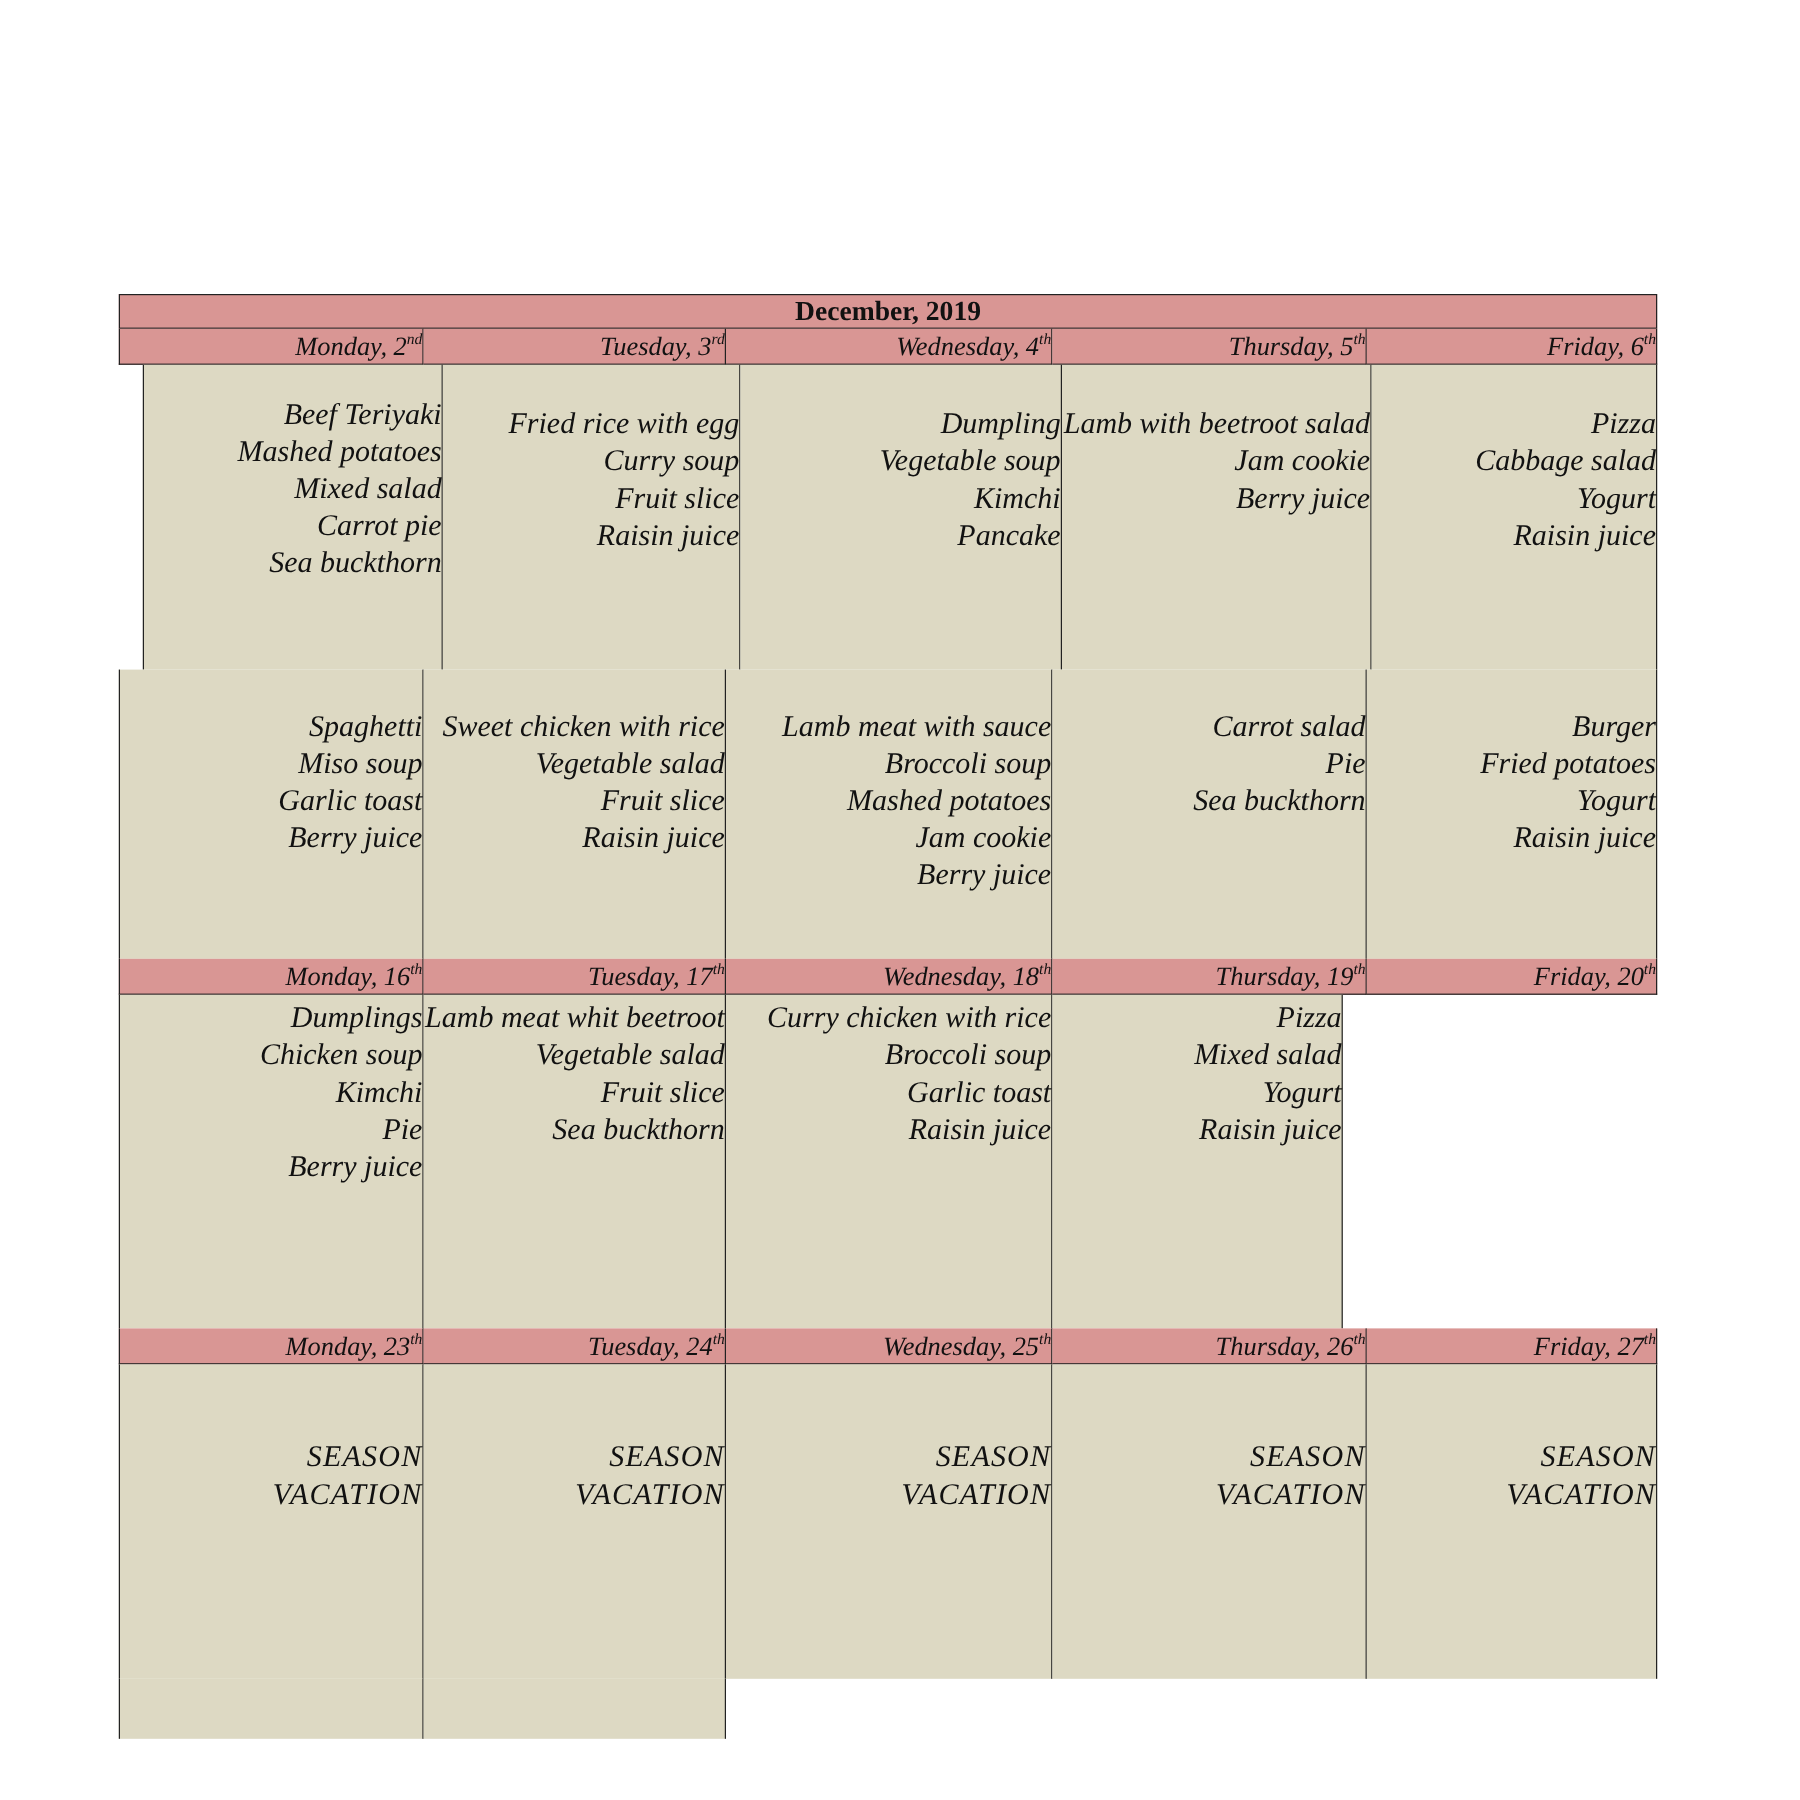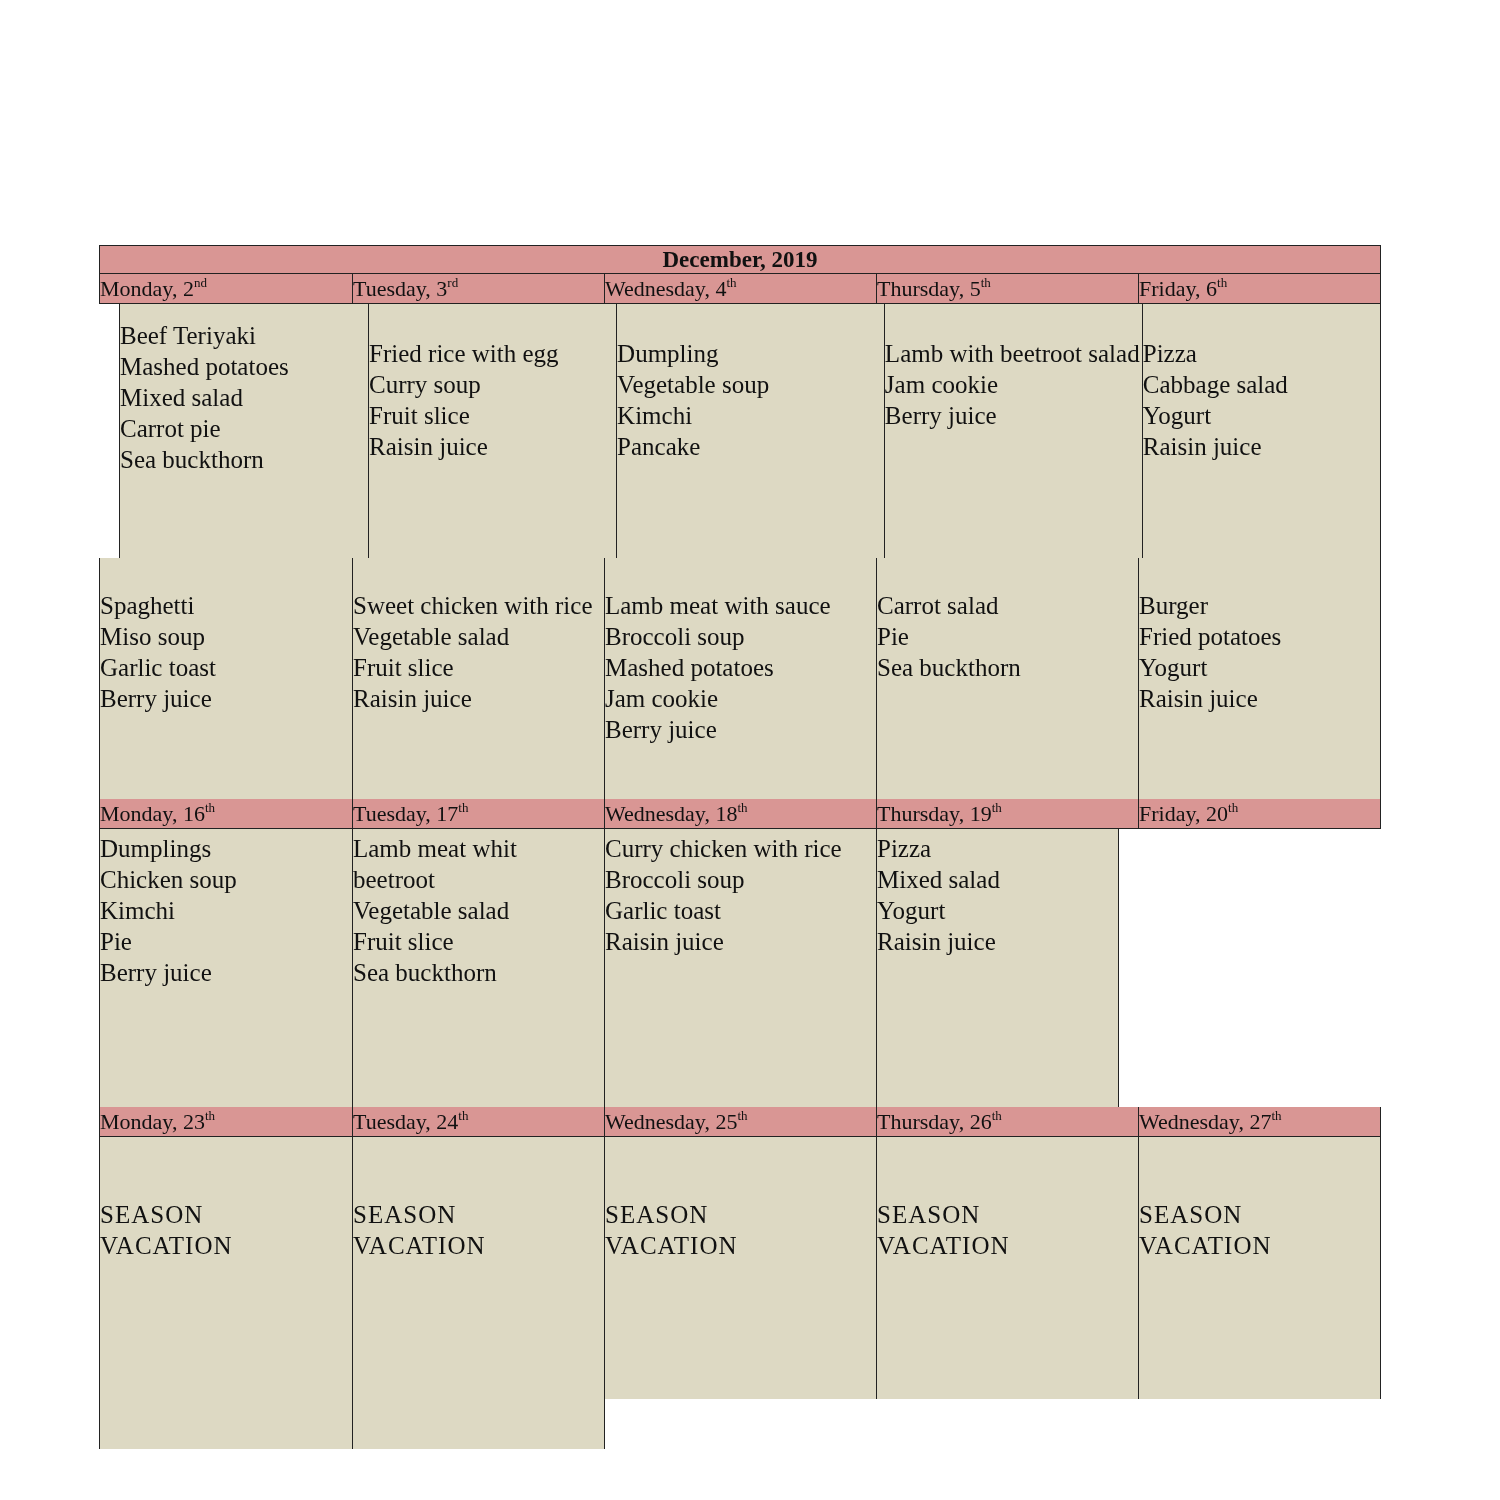--- a/index.html
+++ b/index.html
@@ -2,21 +2,21 @@
 <html><head>
 <meta charset="utf-8">
 <style>
   html, body { margin:0; padding:0; background:#ffffff; }
   body { width:1500px; height:1500px; position:relative; overflow:hidden;
          font-family:"Liberation Serif","DejaVu Serif",serif; color:#111; }
   .cal { position:absolute; left:99px; top:245px; width:1282px; }
   .title { height:29px; background:#d99694; border:1px solid #222; box-sizing:border-box;
            text-align:center; font-weight:bold; font-size:23px; line-height:28px; }
   .row { display:flex; }
-  .cell { box-sizing:border-box; border-right:1px solid #222; border-left:0; text-align:left; }
+  .cell { box-sizing:border-box; border-right:1px solid #222; border-left:0; text-align:right;font-style:italic; }
   .cell:first-child { border-left:1px solid #222; }
   .hdr .cell { background:#d99694; height:30px; font-size:22px; line-height:30px;
                border-bottom:1px solid #222; }
   .body .cell { background:#ddd9c3; font-size:25px; line-height:31px; }
   .c0 { width:254px; } .c1 { width:252px; } .c2 { width:272px; } .c3 { width:262px; } .c4 { width:242px; }
   sup { font-size:13px; vertical-align:top; line-height:18px; }
   .item { display:block; }
   .vac { letter-spacing:1px; }
   .empty { background:transparent !important; border:none !important; }
 </style>
@@ -27,21 +27,21 @@
   <div class="title">December, 2019</div>
   <div id="weeks">
       <div class="row hdr">
         <div class="cell c0"><span>Monday, 2</span><sup>nd</sup></div>
         <div class="cell c1"><span>Tuesday, 3</span><sup>rd</sup></div>
         <div class="cell c2"><span>Wednesday, 4</span><sup>th</sup></div>
         <div class="cell c3"><span>Thursday, 5</span><sup>th</sup></div>
         <div class="cell c4"><span>Friday, 6</span><sup>th</sup></div>
       </div>
       <div class="row body">
-        <div class="cell c0" style="height: 254px; padding-top: 16px; box-sizing: border-box; margin-left: 20px;">
+        <div class="cell c0" style="height: 254px; padding-top: 26px; box-sizing: border-box; margin-left: 20px;">
           <span class="item">Beef Teriyaki</span>
           <span class="item">Mashed potatoes</span>
           <span class="item">Mixed salad</span>
           <span class="item">Carrot pie</span>
           <span class="item">Sea buckthorn</span>
         </div>
         <div class="cell c1" style="height: 254px; padding-top: 34px; box-sizing: border-box;">
           <span class="item">Fried rice with egg</span>
           <span class="item">Curry soup</span>
           <span class="item">Fruit slice</span>
@@ -129,21 +129,21 @@
           <span class="item">Mixed salad</span>
           <span class="item">Yogurt</span>
           <span class="item">Raisin juice</span>
         </div>
       </div>
       <div class="row hdr">
         <div class="cell c0"><span>Monday, 23</span><sup>th</sup></div>
         <div class="cell c1"><span>Tuesday, 24</span><sup>th</sup></div>
         <div class="cell c2"><span>Wednesday, 25</span><sup>th</sup></div>
         <div class="cell c3"><span>Thursday, 26</span><sup>th</sup></div>
-        <div class="cell c4"><span>Wednesday, 27</span><sup>th</sup></div>
+        <div class="cell c4"><span>Friday, 27</span><sup>th</sup></div>
       </div>
       <div class="row body">
         <div class="cell c0 vac" style="height: 262px; padding-top: 62px; box-sizing: border-box;">
           <span class="item">SEASON</span>
           <span class="item">VACATION</span>
         </div>
         <div class="cell c1 vac" style="height: 262px; padding-top: 62px; box-sizing: border-box;">
           <span class="item">SEASON</span>
           <span class="item">VACATION</span>
         </div>

